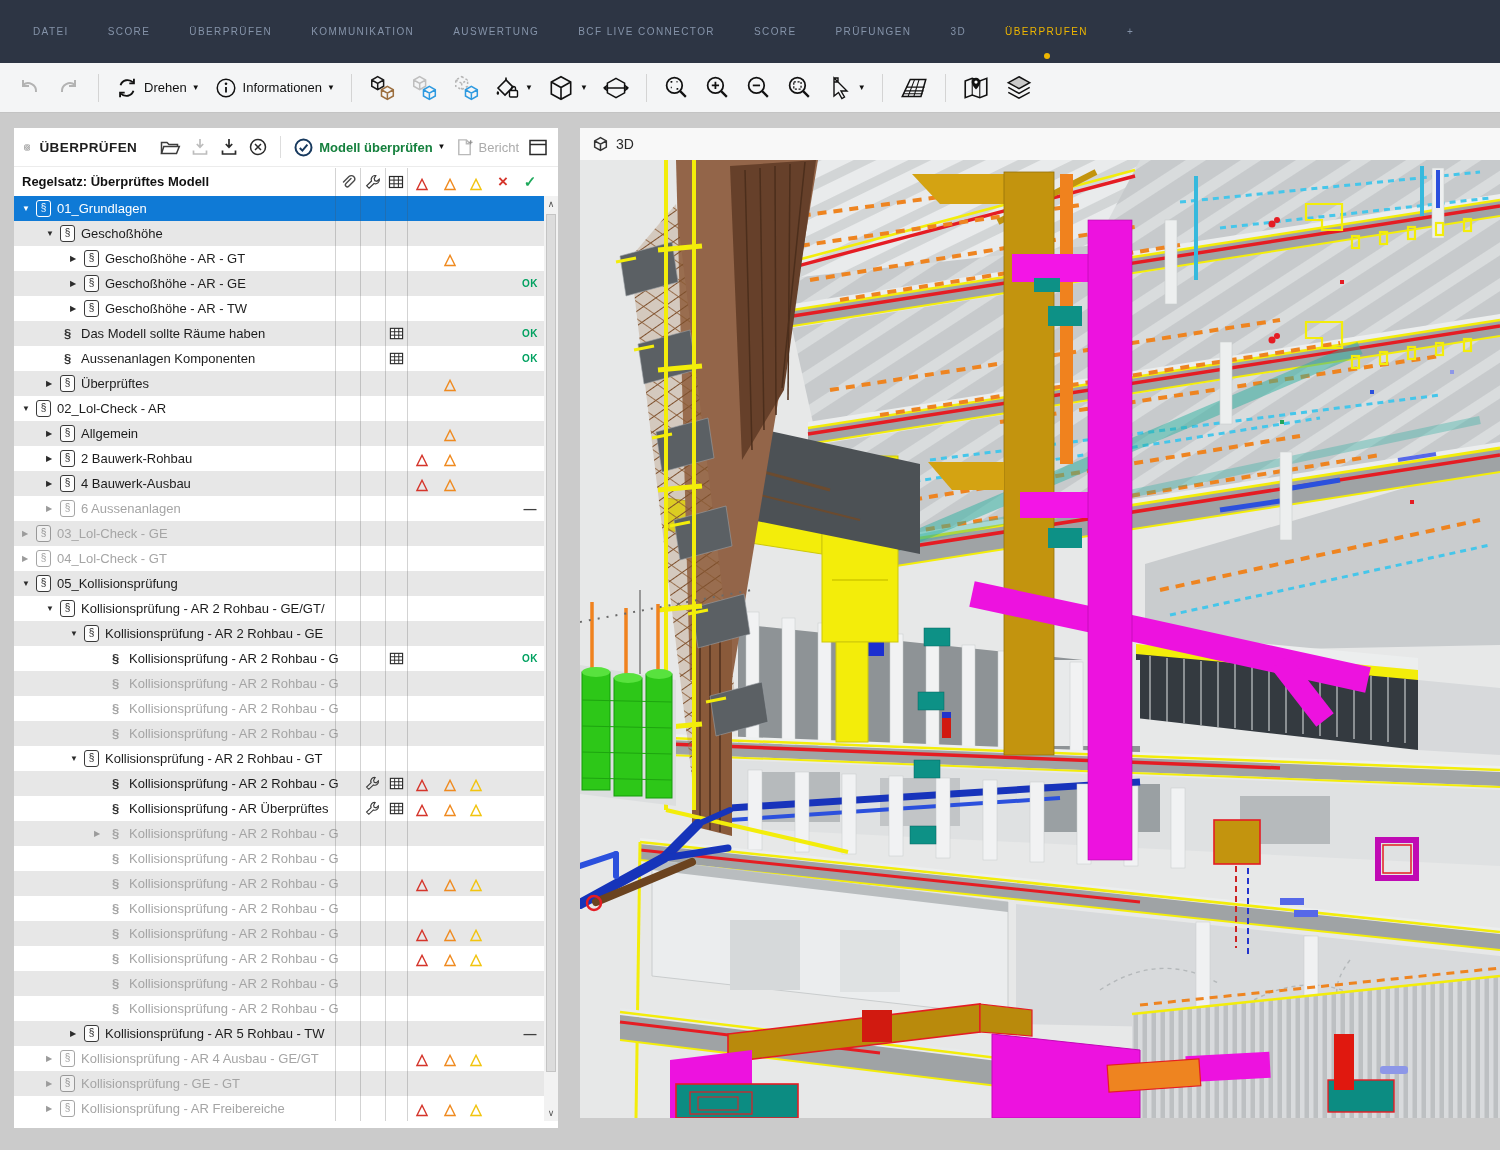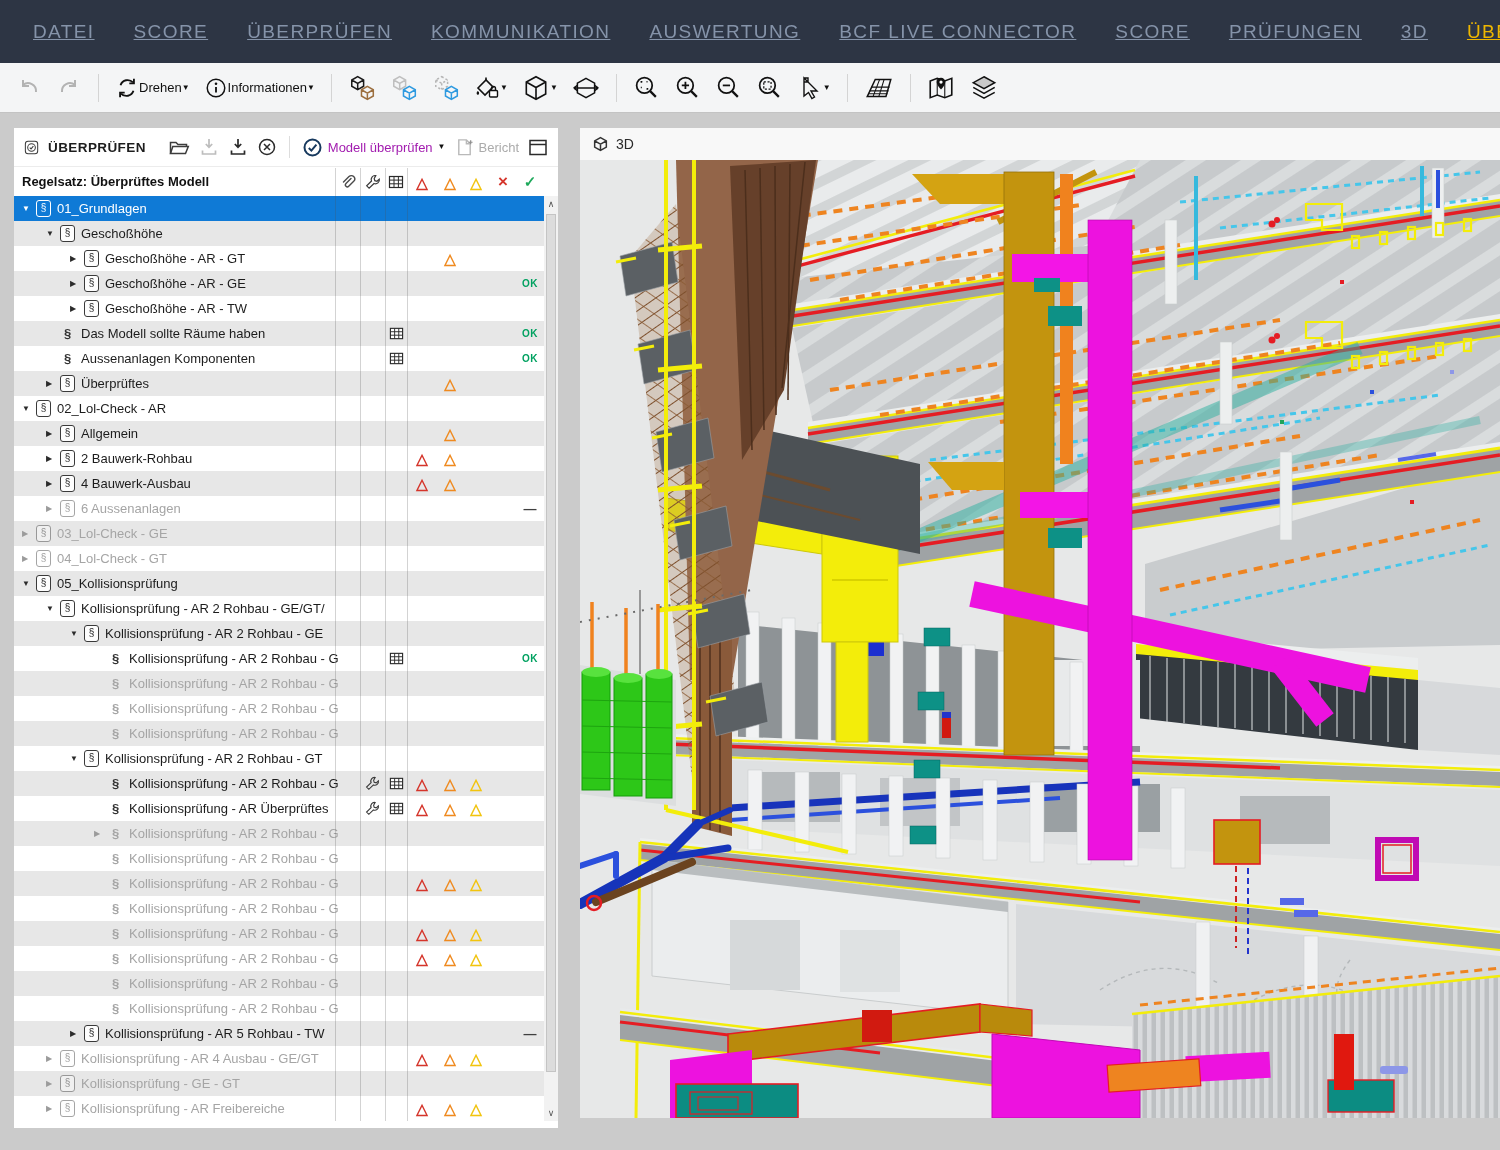--- a/index.html
+++ b/index.html
@@ -1,39 +1,39 @@
 <!DOCTYPE html>
 <html><head>
 <meta charset="utf-8">
 <style>
   html,body{margin:0;padding:0;}
   body{width:1500px;height:1150px;background:#cbcbcb;font-family:"Liberation Sans",sans-serif;overflow:hidden;}
   .app{position:relative;width:1500px;height:1150px;background:#cbcbcb;overflow:hidden;}
 
   
   .menubar{position:absolute;top:0;left:0;right:0;height:63px;background:#2d3544;display:flex;align-items:center;padding-left:33px;gap:39px;}
-  .menu-item{font-size:19px;letter-spacing:1.4px;color:#8593a9;position:relative;cursor:default;white-space:nowrap;text-decoration:underline;}
+  .menu-item{font-size:10px;letter-spacing:1.4px;color:#8593a9;position:relative;cursor:default;white-space:nowrap;}
   .menu-item.active{color:#eeb600;}
   .menu-item.active::after{content:"";position:absolute;left:50%;margin-left:-3px;top:27px;width:6px;height:6px;border-radius:50%;background:#eeb600;}
 
   
   .toolbar{position:absolute;top:63px;left:0;right:0;height:49px;background:#f4f5f6;border-bottom:1px solid #c3c3c3;display:flex;align-items:center;padding:0 10px;gap:2px;}
-  .tb-btn{display:flex;align-items:center;padding:3px 6px;border-radius:3px;}
+  .tb-btn{display:flex;align-items:center;gap:5px;padding:3px 6px;border-radius:3px;}
   .tb-btn svg{display:block;}
   .tb-sep{width:1px;height:28px;background:#d4d4d4;margin:0 8px;flex:none;}
   .tb-label{font-size:13px;color:#101010;}
   .caret{font-size:8px;color:#101010;line-height:1;}
 
   
   .check-panel{position:absolute;left:14px;top:128px;width:544px;height:1000px;background:#ffffff;}
   .panel-titlebar{position:relative;height:38px;display:flex;align-items:center;padding:0 10px;gap:9px;border-bottom:1px solid #ececec;}
   .panel-title{font-size:13.5px;font-weight:700;color:#1d1d1d;letter-spacing:.4px;margin-right:4px;white-space:nowrap;}
   .pt-sep{width:1px;height:22px;background:#ddd;margin:0 3px;flex:none;}
   .pt-btn{display:flex;align-items:center;gap:5px;flex:none;}
-  .pt-label{font-size:13px;font-weight:400;color:#a21caf;white-space:nowrap;}
+  .pt-label{font-size:13px;font-weight:700;color:#15803d;white-space:nowrap;}
   .pt-label.dim{color:#ababab;font-weight:400;}
   .grid-header{position:relative;height:30px;}
   .gh-label{position:absolute;left:8px;top:7px;font-size:13px;font-weight:700;color:#111;white-space:nowrap;}
   .hslot{position:absolute;top:3px;height:24px;display:flex;align-items:center;justify-content:center;}
   .rules{position:absolute;top:68px;left:0;width:544px;height:925px;overflow:hidden;background:#fff;}
   .rrow{position:relative;height:25px;font-size:13px;color:#1c1c1c;}
   .rrow.alt{background:#e7e7e7;}
   .rrow.sel{background:#0f7ad6;color:#fff;}
   .rrow.dim{color:#a5a5a5;}
   .lcell{position:absolute;left:0;top:0;bottom:0;width:321px;overflow:hidden;display:flex;align-items:center;white-space:nowrap;}

